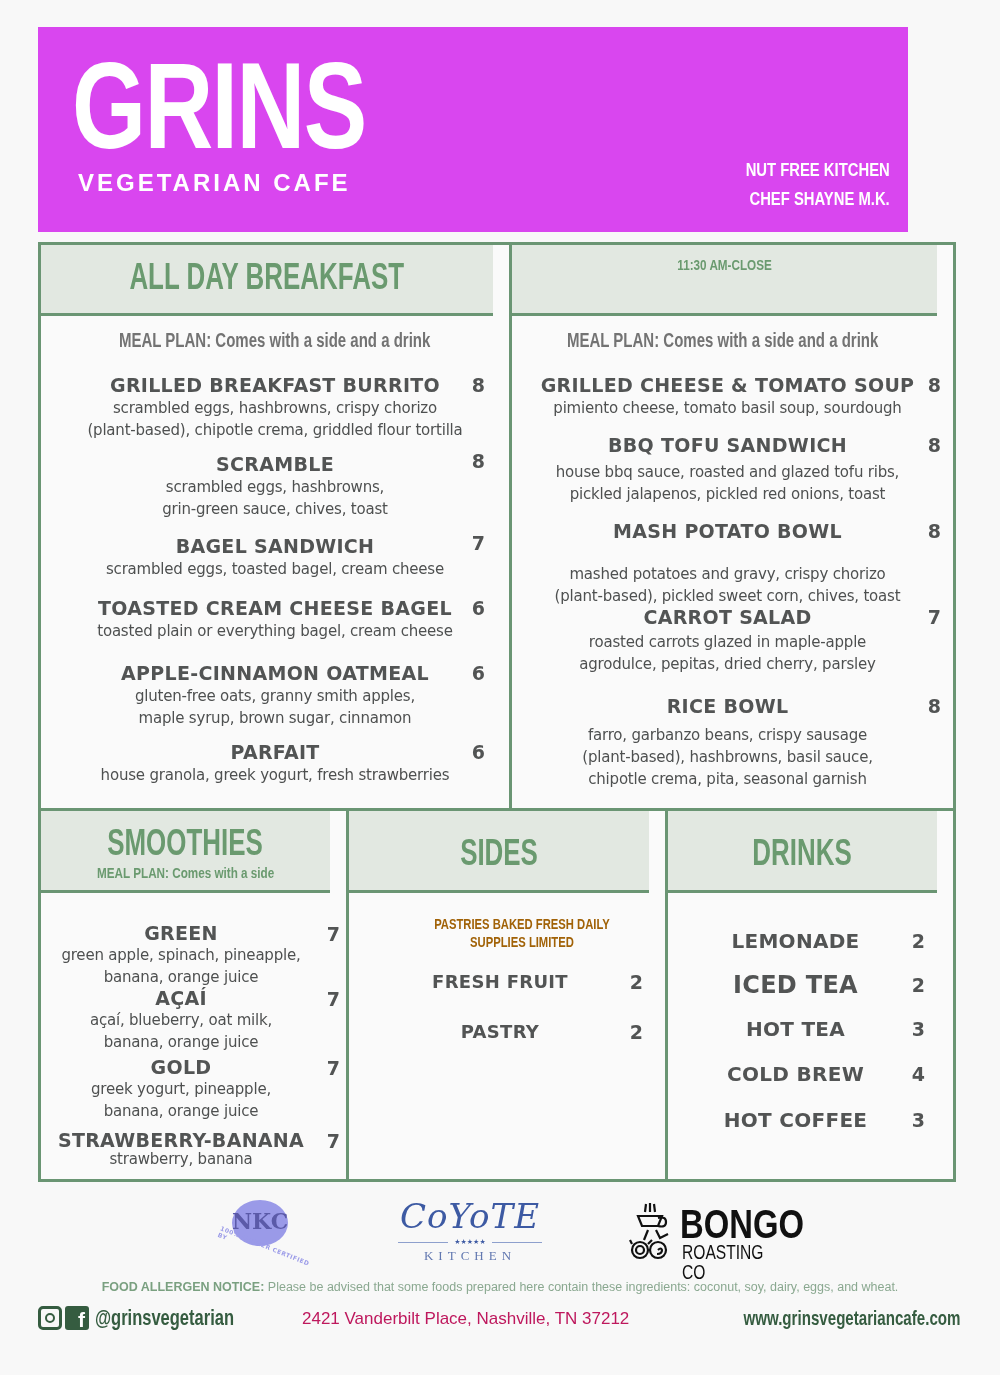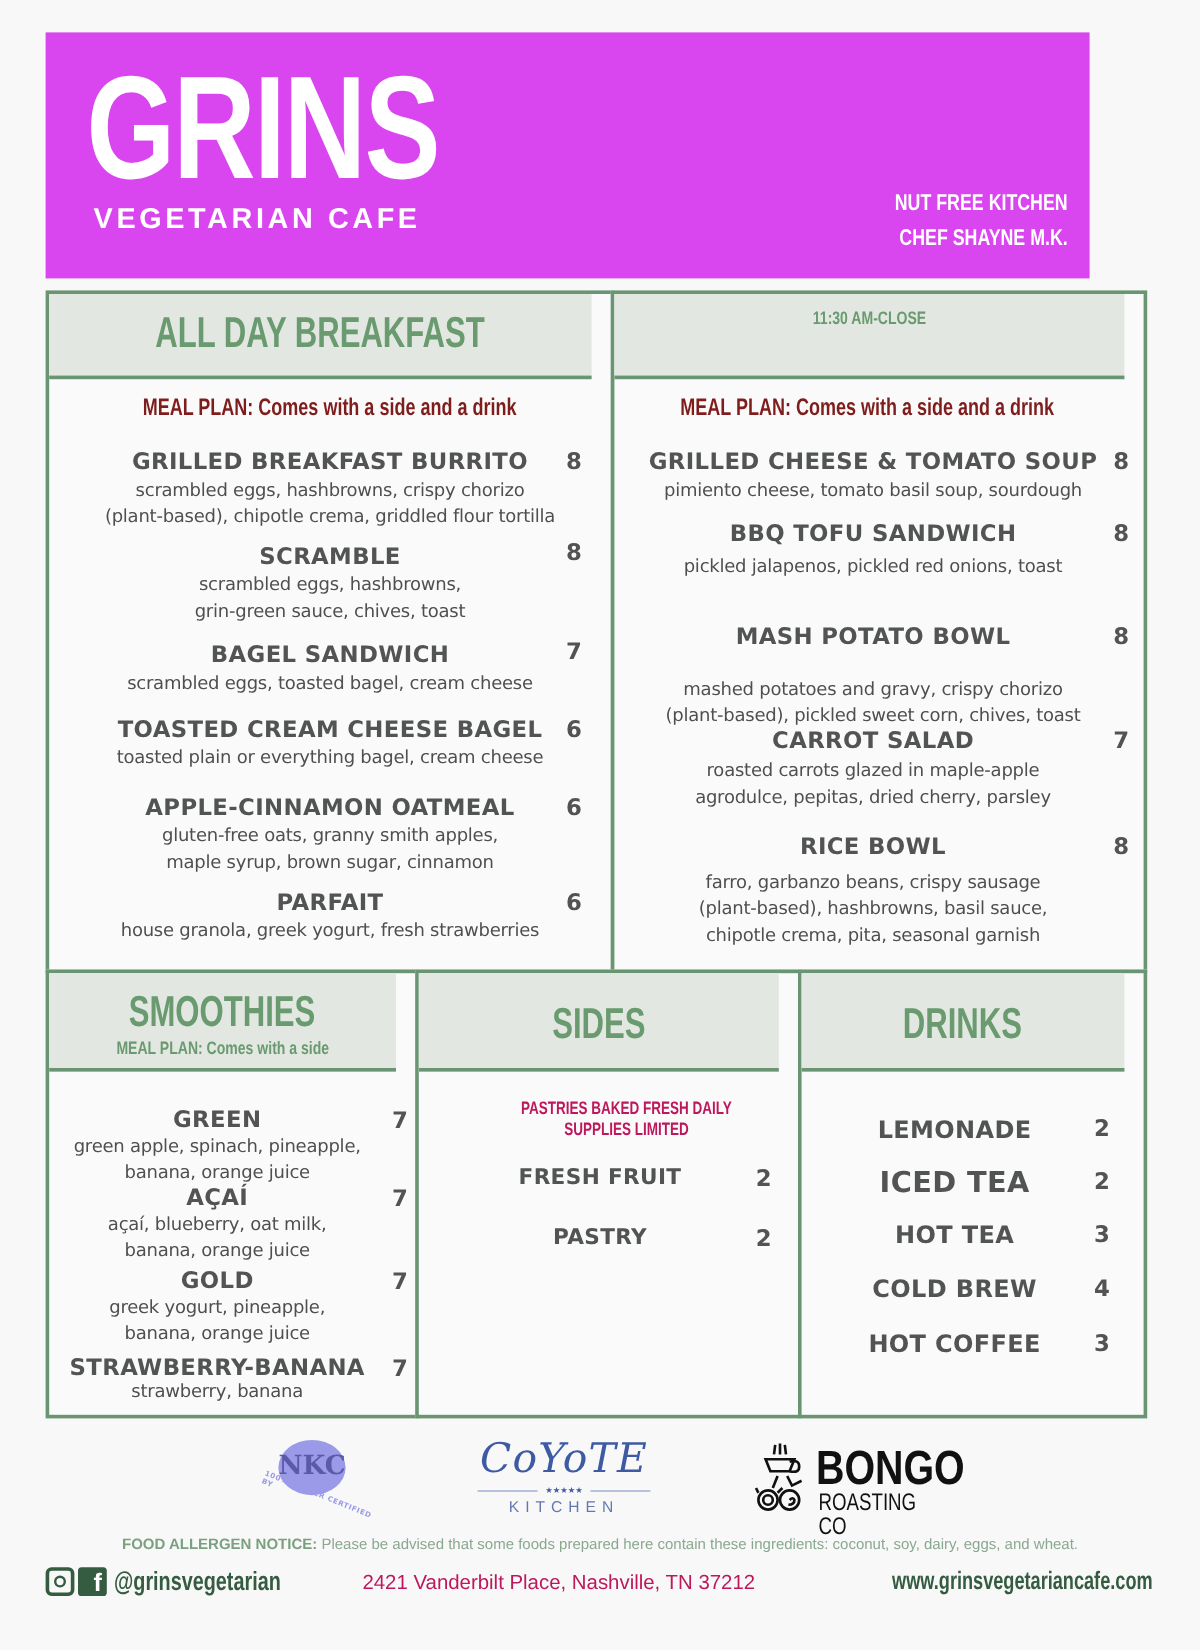--- a/index.html
+++ b/index.html
@@ -45,42 +45,42 @@
     line-height: 1;
   }
   .section-sub {
     font-family: "Liberation Sans", sans-serif; font-weight: bold;
     font-size: 15px; color: #6a9a6f; display: inline-block;
     transform: scaleX(0.78); line-height: 1;
   }
   .meal-plan {
     position: absolute; left: 0; right: 0; text-align: center;
     font-family: "Liberation Sans", sans-serif; font-weight: bold;
-    font-size: 20px; color: #7f1d1d;
+    font-size: 20px; color: #737373;
   }
   .meal-plan span { display: inline-block; transform: scaleX(0.75); }
 
   .item { position: absolute; left: 0; right: 0; text-align: center; }
   .item-name {
     font-family: "DejaVu Sans", sans-serif; font-weight: bold;
     font-size: 19px; color: #525454; letter-spacing: 0.3px; line-height: 24px;
   }
   .item-desc {
     font-family: "DejaVu Sans", sans-serif; font-size: 15px; color: #4e5050;
     line-height: 22px; font-weight: normal; letter-spacing: -0.2px;
   }
   .item-price {
     position: absolute; font-family: "DejaVu Sans", sans-serif;
     font-size: 19px; color: #525454; font-weight: bold; top: 0; line-height: 24px;
   }
 
   .sides-note {
     position: absolute; left: 0; right: 0; text-align: center;
     font-family: "Liberation Sans", sans-serif; font-weight: bold;
-    font-size: 15px; color: #be185d; line-height: 18px; padding-left: 30px;
+    font-size: 15px; color: #a16207; line-height: 18px; padding-left: 30px;
   }
   .sides-note div { transform: scaleX(0.75); }
 
   
   .logo-nkc {
     position: absolute; left: 212px; top: 1194px; width: 100px; height: 70px;
   }
   .nkc-circle {
     position: absolute; left: 20px; top: 6px; width: 56px; height: 46px;
     border-radius: 50%; background: #9a9ae8;
@@ -98,21 +98,21 @@
   .coyote-word {
     font-family: "DejaVu Serif", serif; font-size: 34px; color: #3d5aa3;
     letter-spacing: 1px; line-height: 40px; font-style: italic;
   }
   .coyote-line {
     display: flex; align-items: center; justify-content: center; gap: 6px;
     color: #3d5aa3; font-size: 7px; margin-top: 2px;
   }
   .coyote-line i { display: block; width: 50px; height: 1px; background: #8ea0cd; }
   .coyote-kitchen {
-    font-family: Liberation Sans, sans-serif; font-size: 13px; color: #6278b0;
+    font-family: Liberation Serif, serif; font-size: 13px; color: #6278b0;
     letter-spacing: 5px; margin-top: 2px;
   }
   .logo-bongo {
     position: absolute; left: 628px; top: 1198px; width: 170px; height: 70px;
   }
   .bongo-icon { position: absolute; left: 0; top: 2px; width: 52px; height: 64px; }
   .bongo-name {
     position: absolute; left: 52px; top: 6px;
     font-family: "Liberation Sans", sans-serif; font-weight: bold; font-size: 40px;
     color: #111; line-height: 1; transform: scaleX(0.82); transform-origin: left top;
@@ -218,20 +218,21 @@
   </div>
   <div class="meal-plan" style="top:84px; left:-20px;"><span>MEAL PLAN: Comes with a side and a drink</span></div>
 
   <div class="item" style="top:128px; left:-10px;">
     <div class="item-name">GRILLED CHEESE &amp; TOMATO SOUP</div>
     <div class="item-desc">pimiento cheese, tomato basil soup, sourdough</div>
     <div class="item-price" style="right:12px;">8</div>
   </div>
   <div class="item" style="top:188px; left:-10px;">
     <div class="item-name" style="margin-bottom:4px;">BBQ TOFU SANDWICH</div>
+    <div class="item-desc">house bbq sauce, roasted and glazed tofu ribs,</div>
     <div class="item-desc">pickled jalapenos, pickled red onions, toast</div>
     <div class="item-price" style="right:12px;">8</div>
   </div>
   <div class="item" style="top:274px; left:-10px;">
     <div class="item-name" style="margin-bottom:20px;">MASH POTATO BOWL</div>
     <div class="item-desc">mashed potatoes and gravy, crispy chorizo</div>
     <div class="item-desc">(plant-based), pickled sweet corn, chives, toast</div>
     <div class="item-price" style="right:12px;">8</div>
   </div>
   <div class="item" style="top:360px; left:-10px;">

